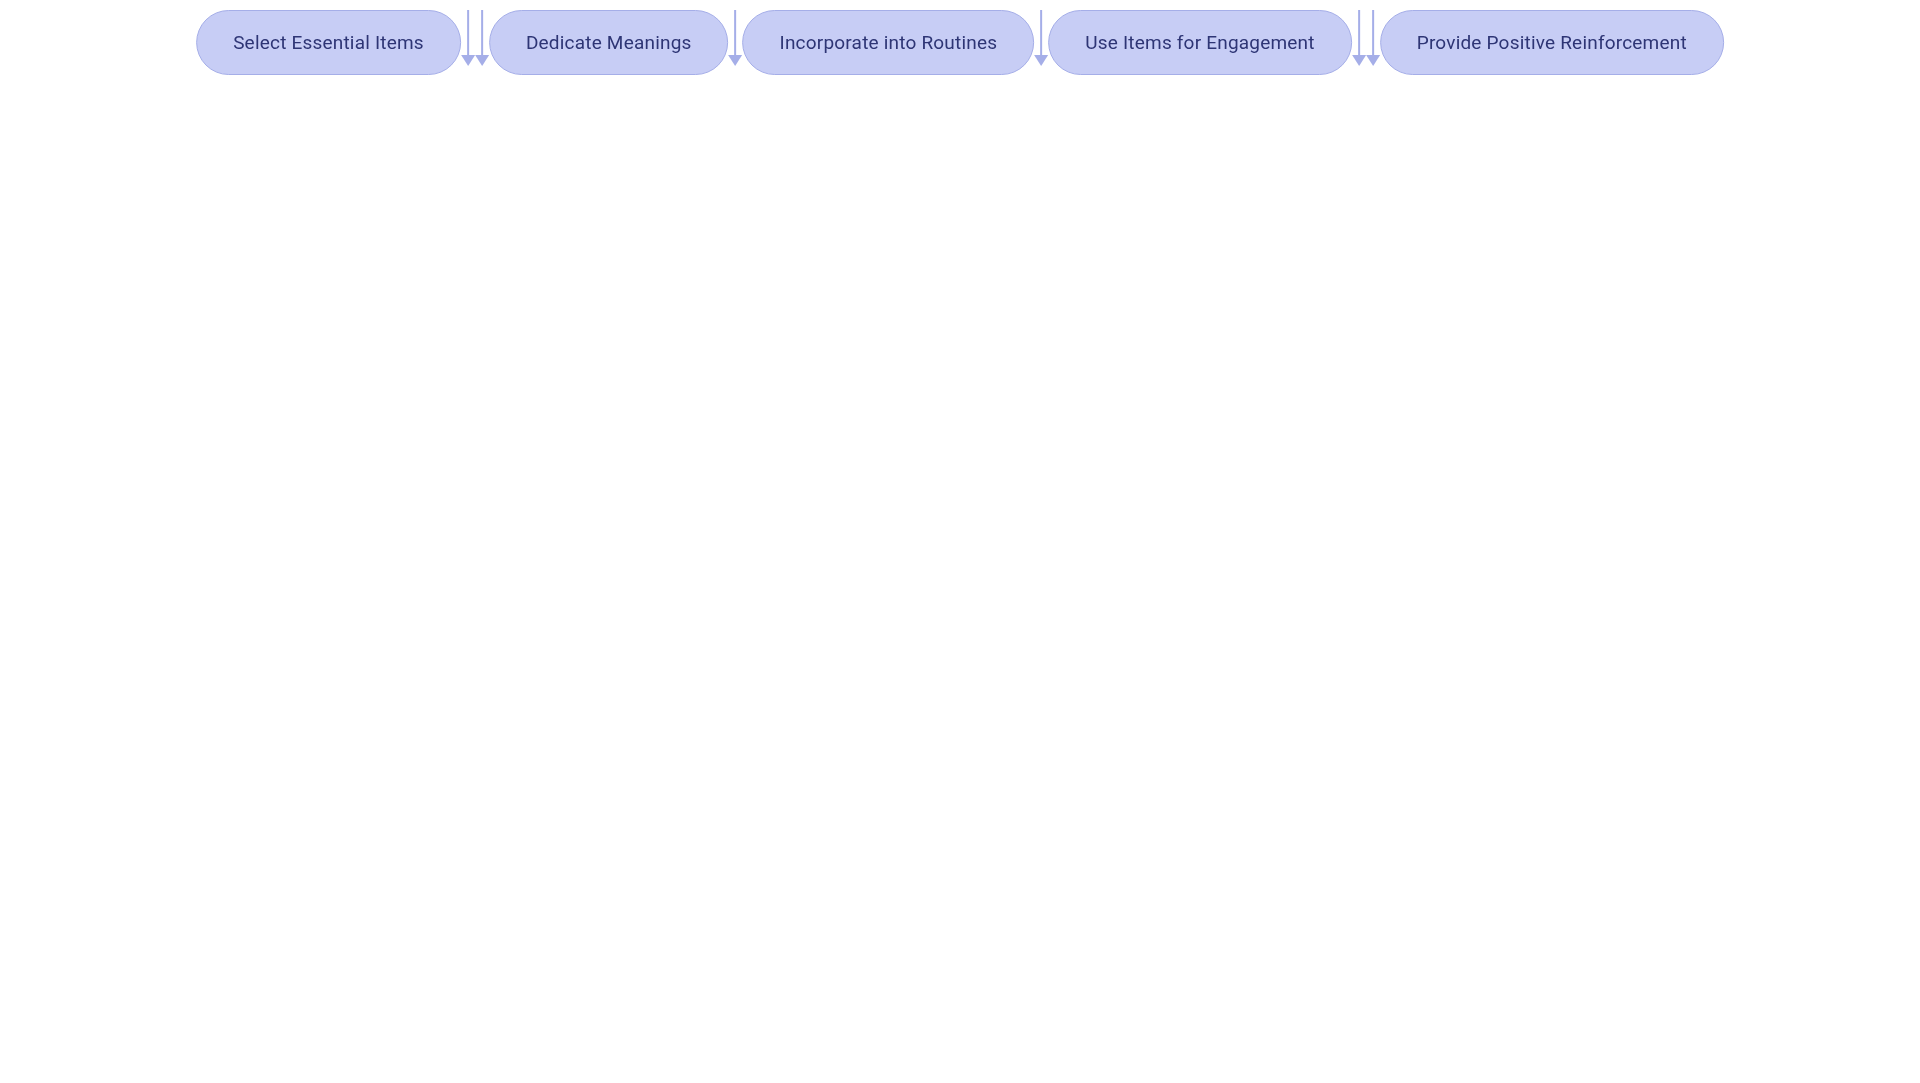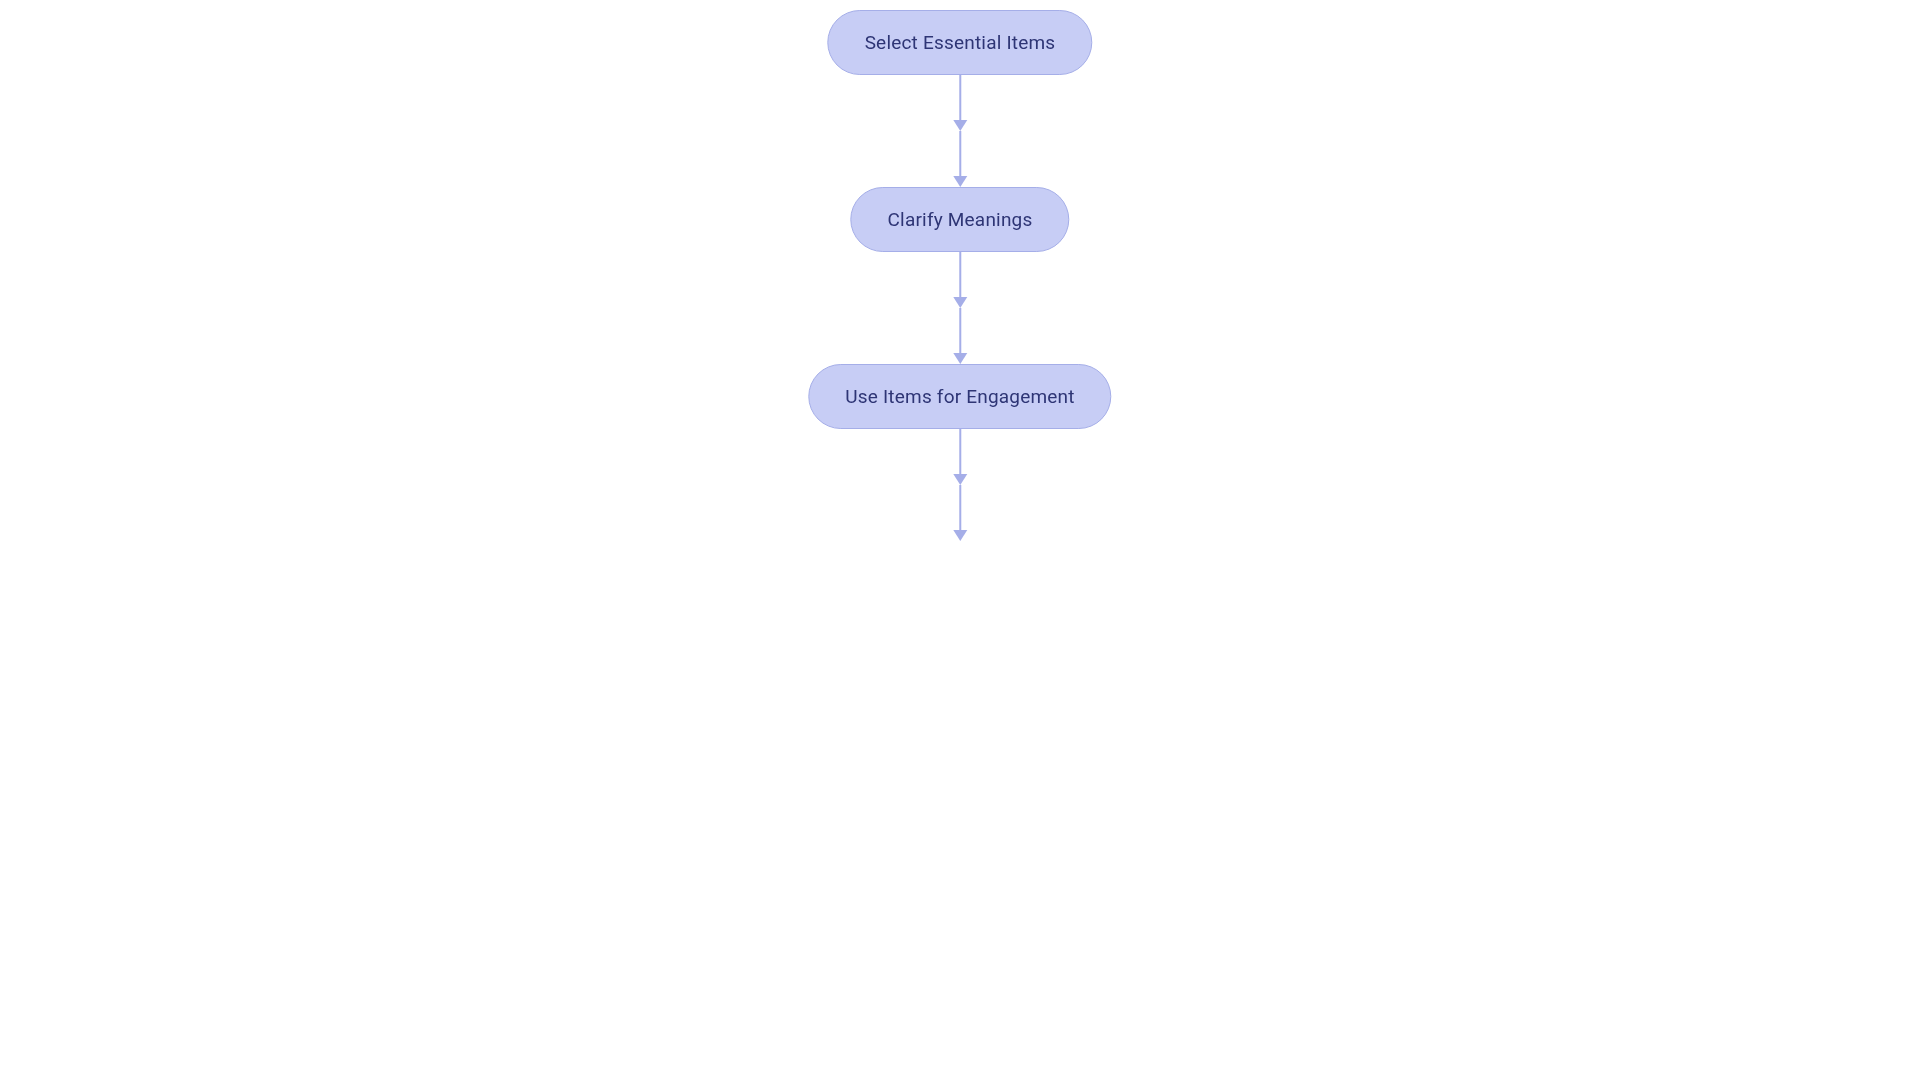--- a/index.html
+++ b/index.html
@@ -13,22 +13,21 @@
       background: #ffffff;
       font-family: -apple-system, BlinkMacSystemFont, "Segoe UI", Roboto, sans-serif;
       position: relative;
     }
     .flowchart {
       position: absolute;
       left: 50%;
       transform: translateX(-50%);
       top: 10px;
       display: flex;
-      flex-direction: column;
-      align-items: center;
+      flex-direction: row;
     }
     .node {
       background: #c7cdf5;
       border: 1.5px solid #a5aee8;
       border-radius: 50px;
       padding: 20px 36px;
       color: #2e3575;
       font-size: 19px;
       font-weight: 400;
       letter-spacing: 0.2px;
@@ -68,28 +67,31 @@
     <div class="arrowhead"></div>
   </div>
 
 
   <div class="connector">
     <div class="line"></div>
     <div class="arrowhead"></div>
   </div>
 
   <div class="node">
-    <span>Clarify Meanings</span>
+    <span>Dedicate Meanings</span>
   </div>
 
   <div class="connector">
     <div class="line"></div>
     <div class="arrowhead"></div>
   </div>
 
+  <div class="node">
+    <span>Incorporate into Routines</span>
+  </div>
 
   <div class="connector">
     <div class="line"></div>
     <div class="arrowhead"></div>
   </div>
 
   <div class="node">
     <span>Use Items for Engagement</span>
   </div>
 
@@ -97,14 +99,17 @@
     <div class="line"></div>
     <div class="arrowhead"></div>
   </div>
 
 
   <div class="connector">
     <div class="line"></div>
     <div class="arrowhead"></div>
   </div>
 
+  <div class="node">
+    <span>Provide Positive Reinforcement</span>
+  </div>
 
 </div>
 
 </body></html>

